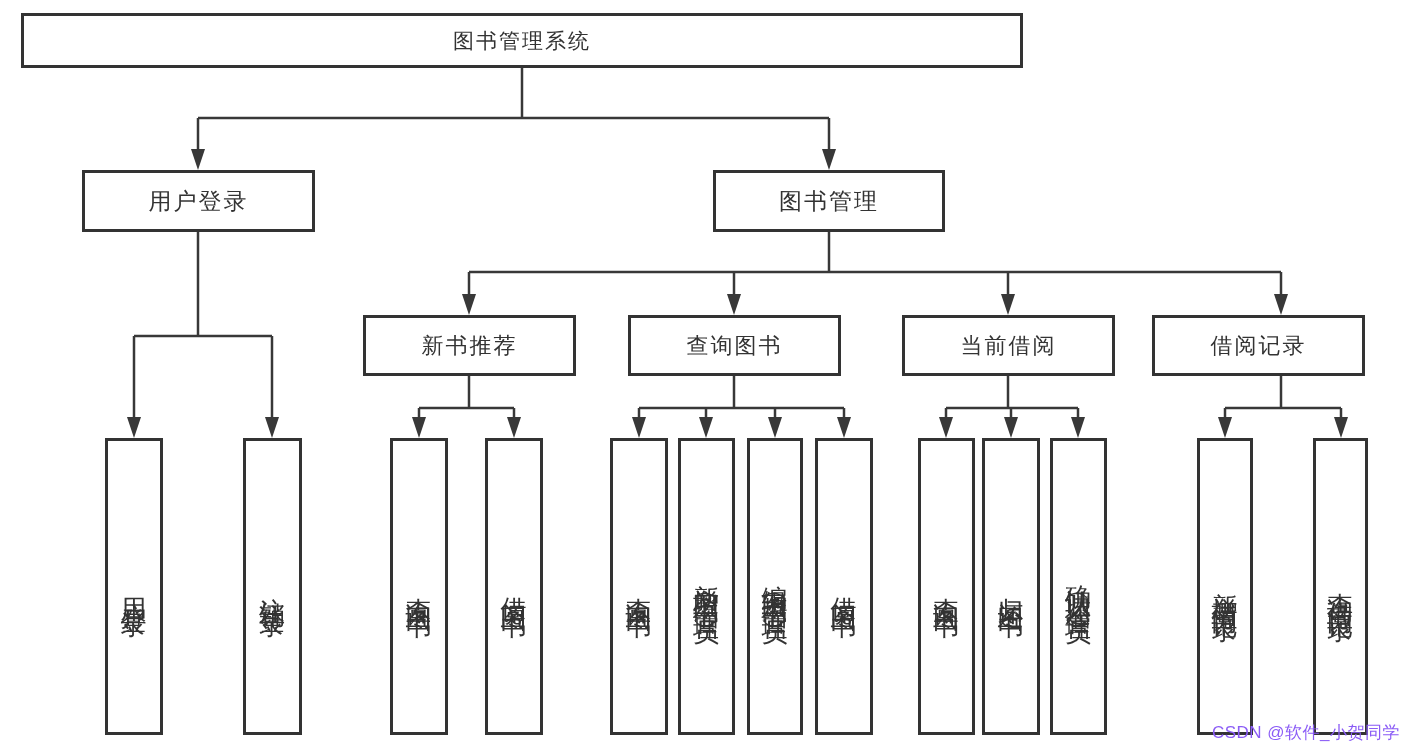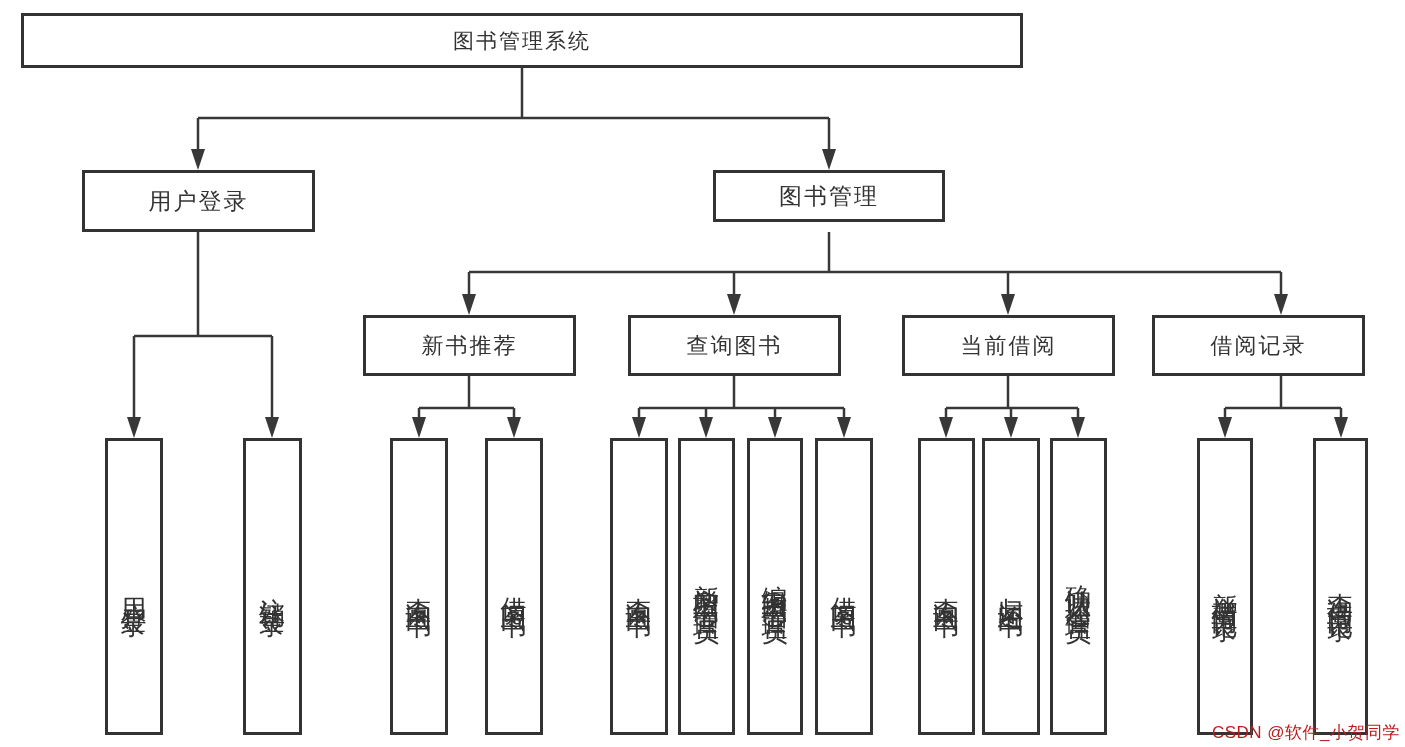--- a/index.html
+++ b/index.html
@@ -16,21 +16,21 @@
   }
   .root-label  { font-size:21px; letter-spacing:2px; }
   .h2-label    { font-size:23px; letter-spacing:2px; }
   .h3-label    { font-size:22px; letter-spacing:2px;text-align:right; }
   .leaf {
     writing-mode:vertical-rl; text-orientation:mixed;
     font-size:26px; line-height:1.0; letter-spacing:5px;
   }
   .watermark {
     position:absolute; right:5px; bottom:3px; z-index:5;
-    font-size:17px; color:#b91c1c; letter-spacing:0.5px; white-space:nowrap;
+    font-size:17px; color:#8b5cf6; letter-spacing:0.5px; white-space:nowrap;
   }
 </style>
 </head>
 <body>
 
 <div class="canvas">
 
   <svg class="wires" width="1405" height="747" viewBox="0 0 1405 747">
     <g stroke="#383838" stroke-width="2.5" fill="none">
 
@@ -97,21 +97,21 @@
     </g>
   </svg>
 
   <div class="box root-label" style="left:21px; top:13px; width:1002px; height:55px;">
     <span>图书管理系统</span>
   </div>
 
   <div class="box h2-label" style="left:82px; top:170px; width:233px; height:62px;">
     <span>用户登录</span>
   </div>
-  <div class="box h2-label" style="left:713px; top:170px; width:232px; height:52px;">
+  <div class="box h2-label" style="left:713px; top:170px; width:232px; height:62px;">
     <span>图书管理</span>
   </div>
 
   <div class="box h3-label" style="left:363px; top:315px; width:213px; height:61px;">
     <span>新书推荐</span>
   </div>
   <div class="box h3-label" style="left:628px; top:315px; width:213px; height:61px;">
     <span>查询图书</span>
   </div>
   <div class="box h3-label" style="left:902px; top:315px; width:213px; height:61px;font-family:Liberation Serif, serif;">

